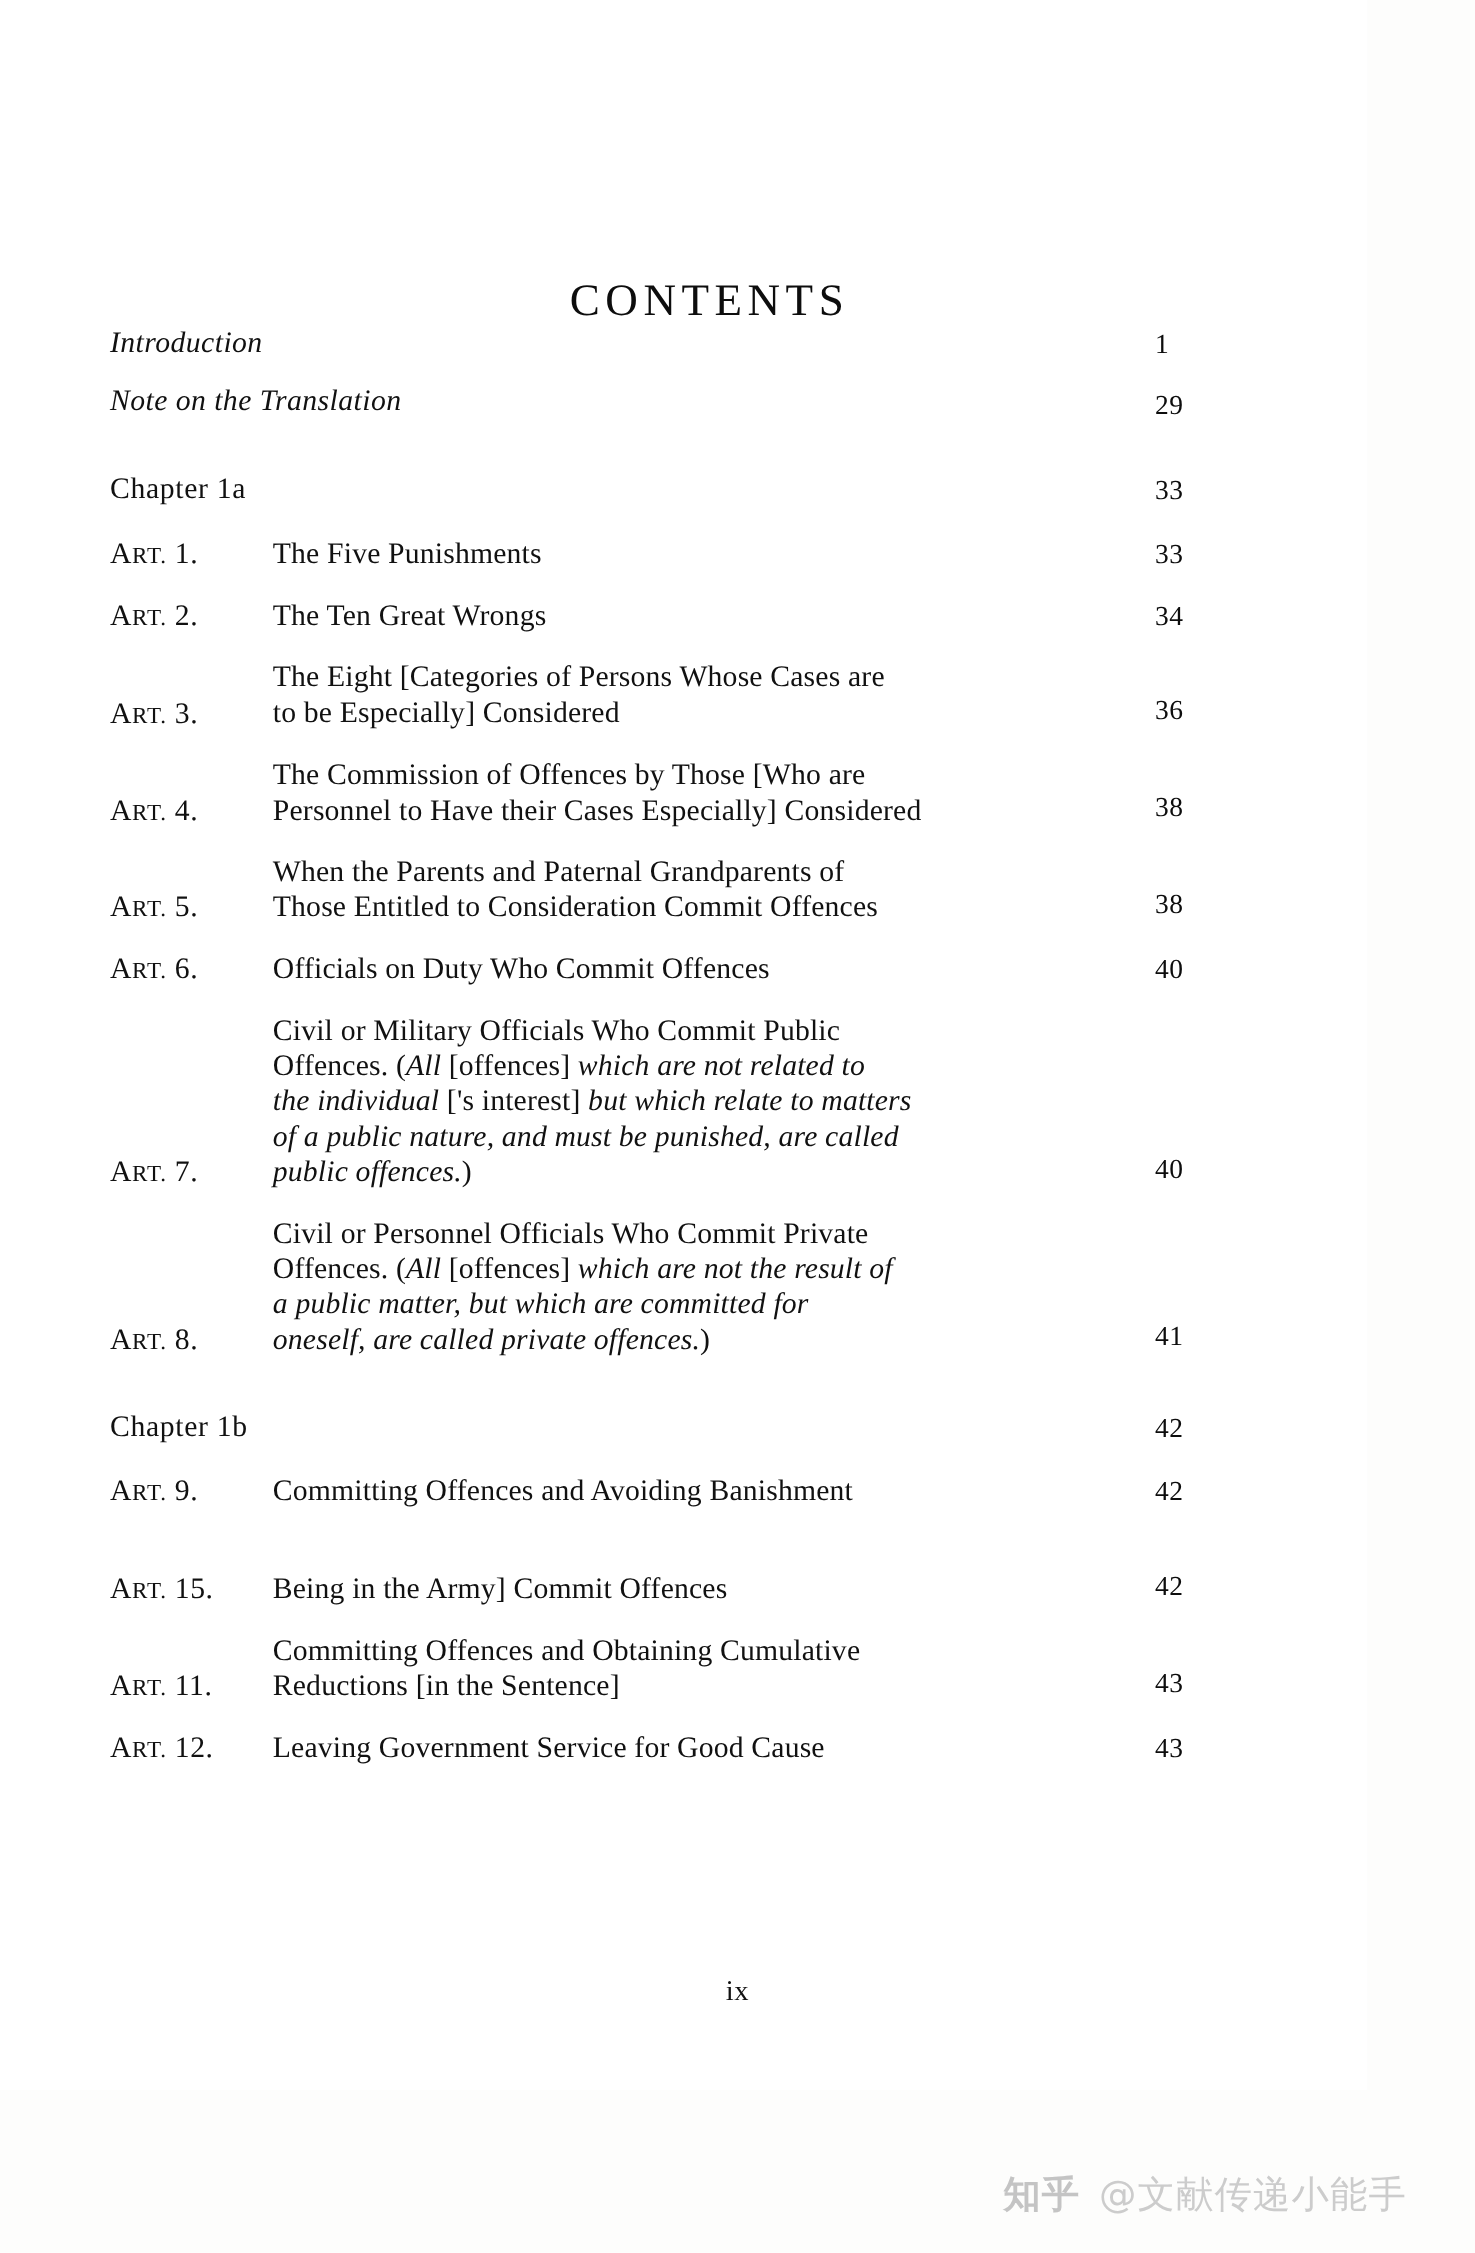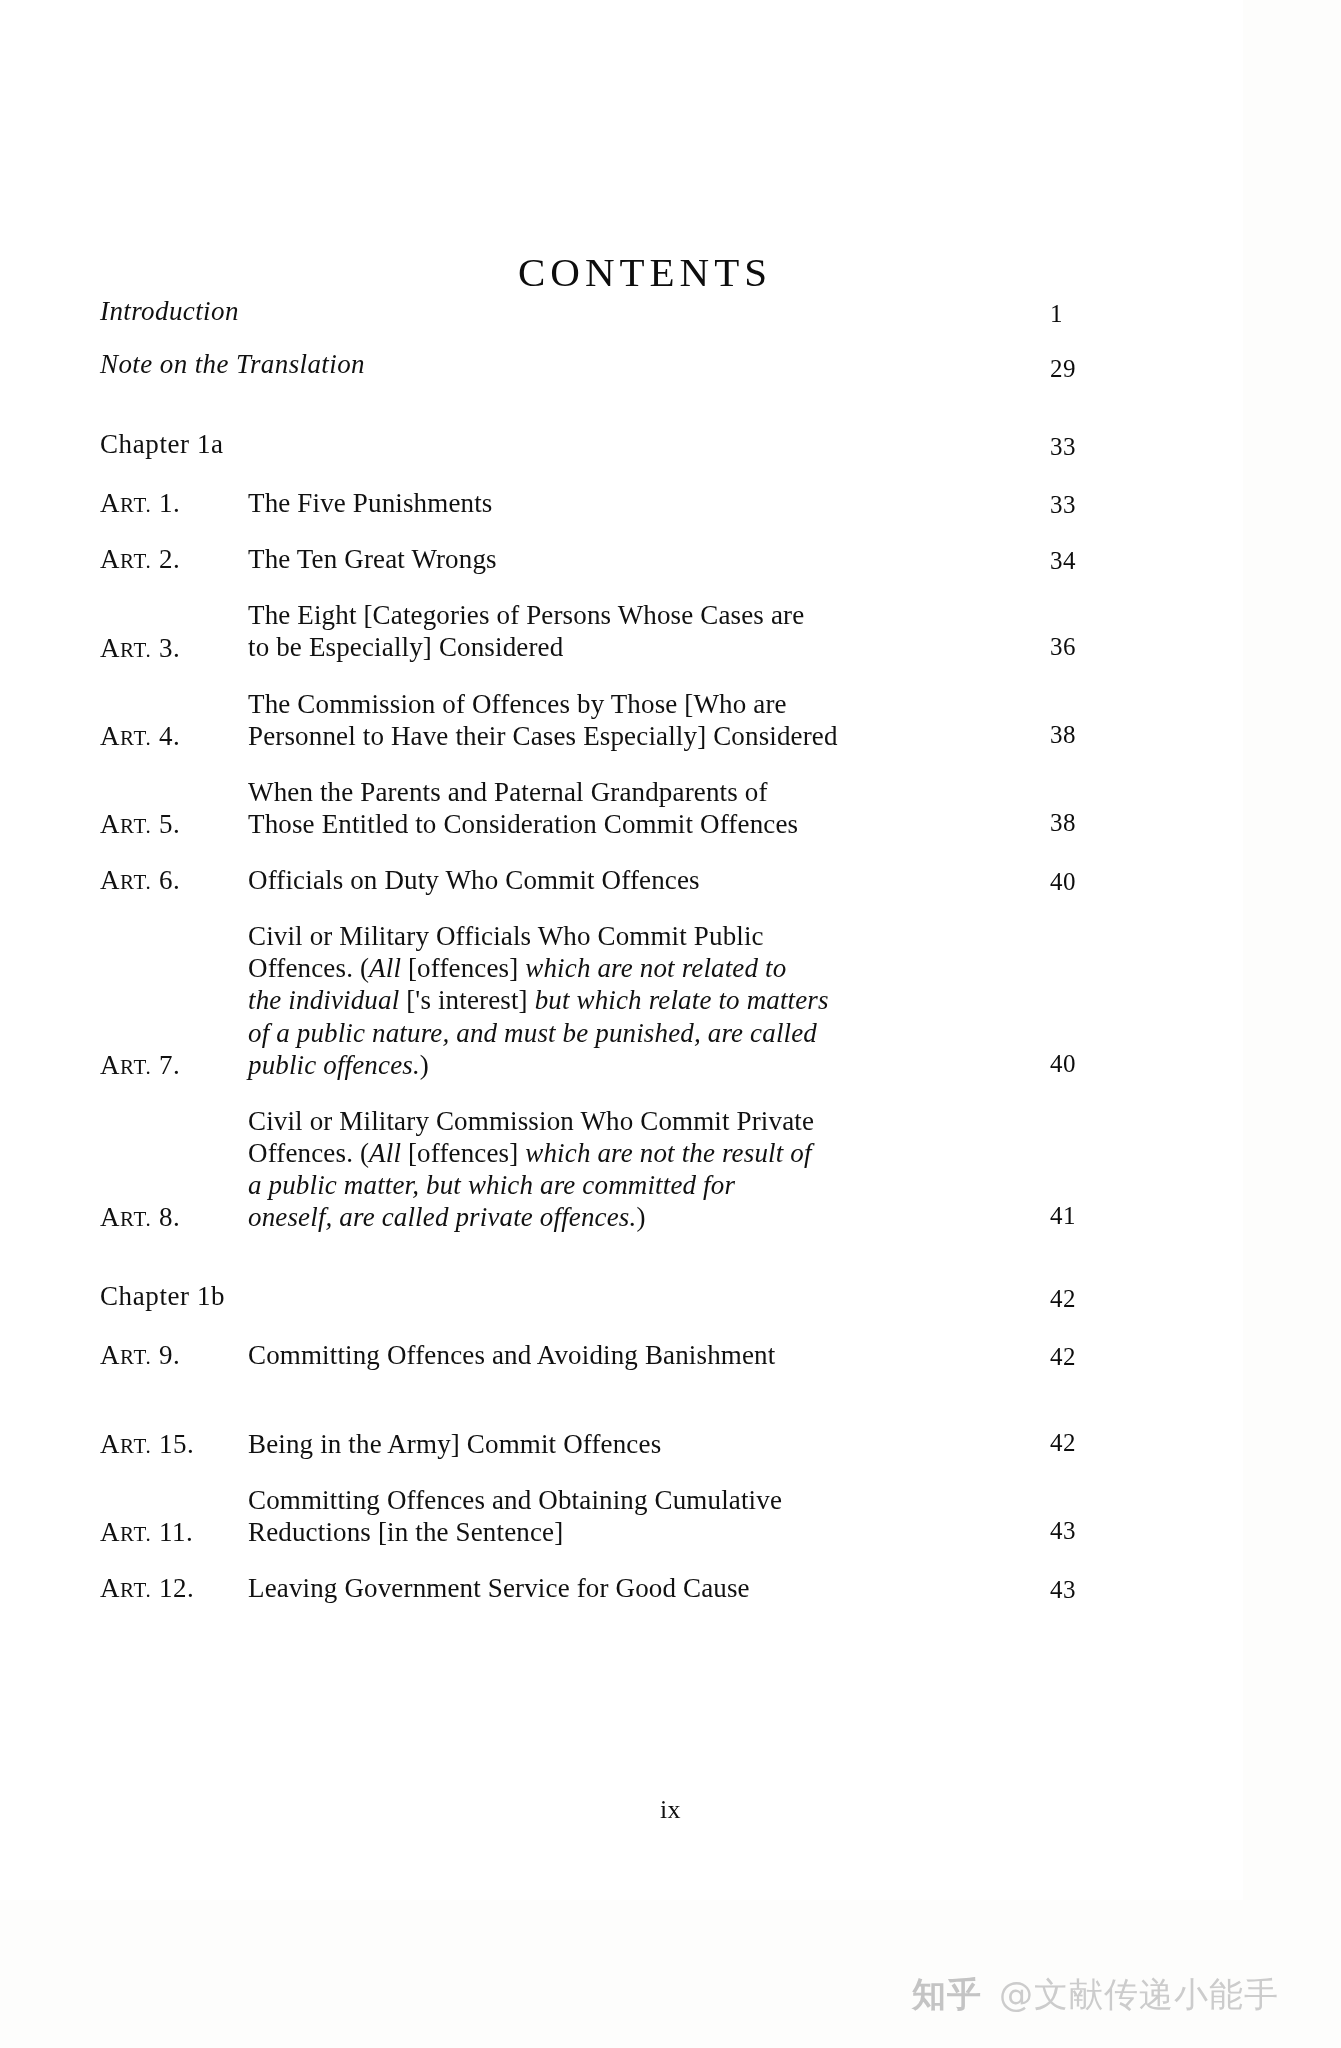--- a/index.html
+++ b/index.html
@@ -227,21 +227,21 @@
       </div>
 
       <div class="row art-row">
         <span class="art-num"><span>A</span><span class="sc">RT.</span><span> 7.</span></span>
         <span class="art-text"><span>Civil or Military Officials Who Commit Public</span><br><span>Offences. (<i>All</i> [offences] <i>which are not related to</i></span><br><span><i>the individual</i> ['s interest] <i>but which relate to matters</i></span><br><span><i>of a public nature, and must be punished, are called</i></span><br><span><i>public offences.</i>)</span></span>
         <span class="pageno bottomAligned">40</span>
       </div>
 
       <div class="row art-row">
         <span class="art-num"><span>A</span><span class="sc">RT.</span><span> 8.</span></span>
-        <span class="art-text"><span>Civil or Military Commission Who Commit Private</span><br><span>Offences. (<i>All</i> [offences] <i>which are not the result of</i></span><br><span><i>a public matter, but which are committed for</i></span><br><span><i>oneself, are called private offences.</i>)</span></span>
+        <span class="art-text"><span>Civil or Personnel Officials Who Commit Private</span><br><span>Offences. (<i>All</i> [offences] <i>which are not the result of</i></span><br><span><i>a public matter, but which are committed for</i></span><br><span><i>oneself, are called private offences.</i>)</span></span>
         <span class="pageno bottomAligned">41</span>
       </div>
 
       <div class="row chap-row gap-before-chapter">
         <span class="chap-label">Chapter 1b</span>
         <span class="pageno">42</span>
       </div>
 
       <div class="row art-row">
         <span class="art-num"><span>A</span><span class="sc">RT.</span><span> 9.</span></span>

